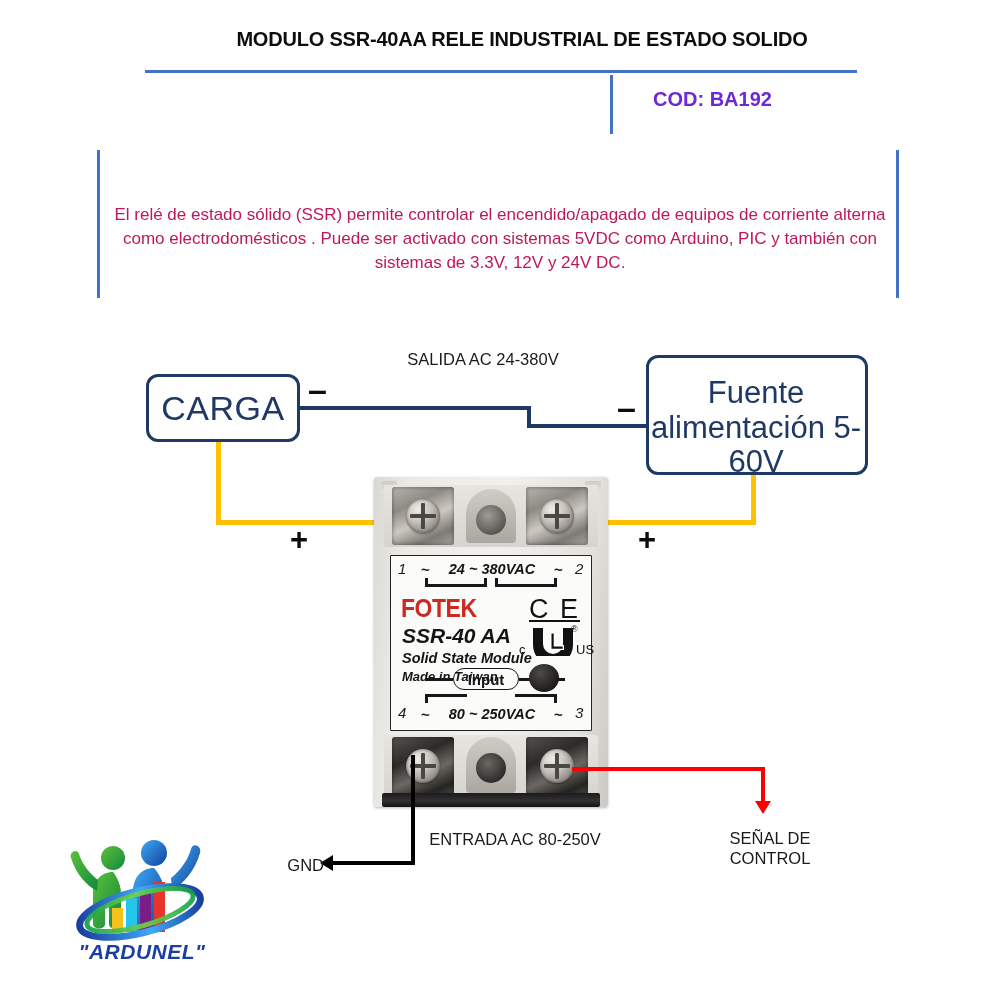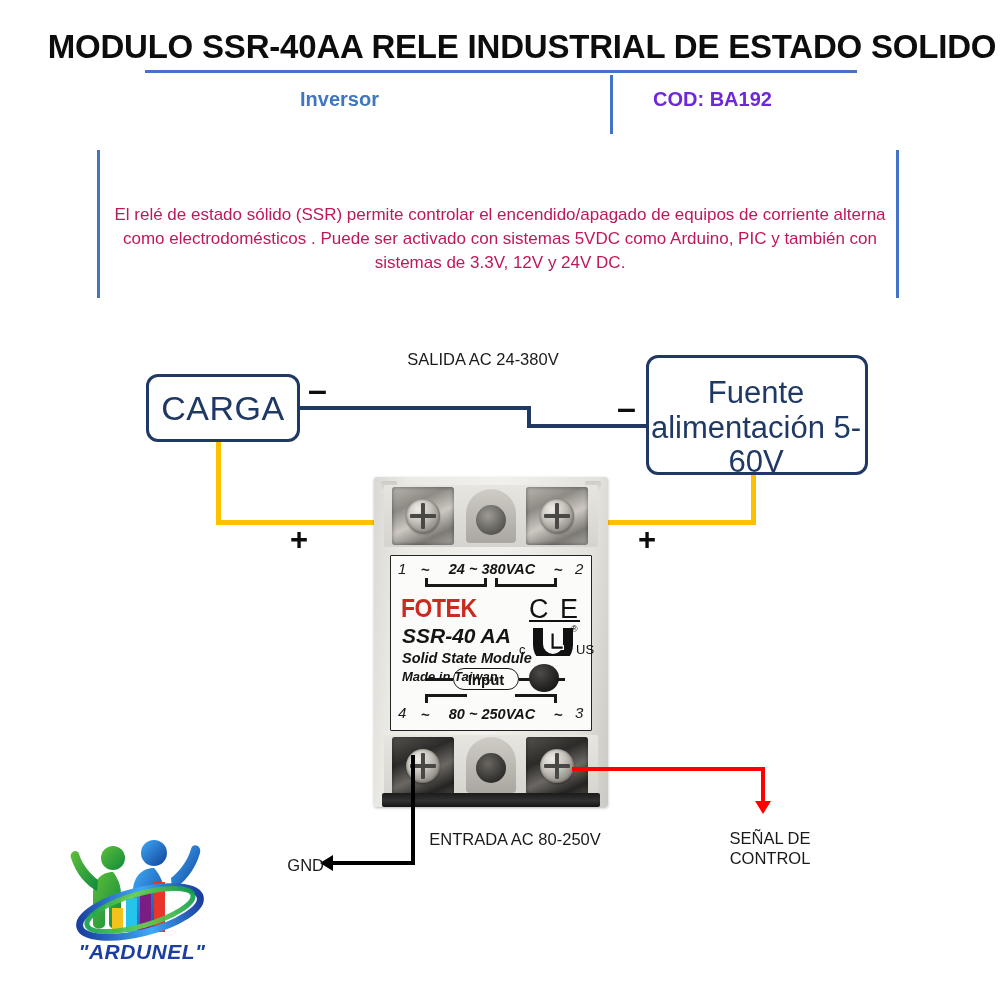--- a/index.html
+++ b/index.html
@@ -8,21 +8,21 @@
     background: #ffffff;
     font-family: "Liberation Sans", sans-serif;
     overflow: hidden;
   }
   #page { position: relative; width: 1000px; height: 1000px; background: #fff; }
 
   
   #title {
     position: absolute; left: 0; top: 28px; width: 1000px;
     text-align: center;
-    font-size: 33px; font-weight: bold; color: #0d0d0d;
+    font-size: 20px; font-weight: bold; color: #0d0d0d;
     letter-spacing: -0.2px;
     font-family: "Liberation Sans", sans-serif;
     padding-left: 44px;
   }
   #hrule {
     position: absolute; left: 145px; top: 70px;
     width: 712px; height: 3px; background: #4472C4;
   }
   #subtitle {
     position: absolute; left: 300px; top: 88px; width: 240px;
@@ -299,21 +299,20 @@
     font-style: italic; letter-spacing: 0.5px;
   }
 </style>
 </head>
 <body>
 
 <div id="page">
 
   <div id="title">MODULO SSR-40AA RELE INDUSTRIAL DE ESTADO SOLIDO</div>
   <div id="hrule"></div>
-  <div id="subtitle">Inversor</div>
   <div id="vdiv-head"></div>
   <div id="code">COD: BA192</div>
 
   <div id="vbar-left"></div>
   <div id="vbar-right"></div>
   <div id="desc">El relé de estado sólido (SSR) permite controlar el encendido/apagado  de equipos de corriente alterna como electrodomésticos . Puede ser activado con sistemas 5VDC como Arduino, PIC y también con sistemas de 3.3V, 12V y 24V DC.</div>
 
   <div class="wire" id="nw-h1"></div>
   <div class="wire" id="nw-v1"></div>
   <div class="wire" id="nw-h2"></div>

